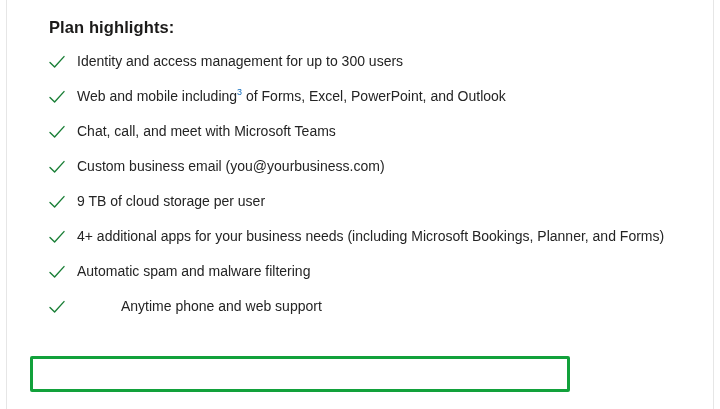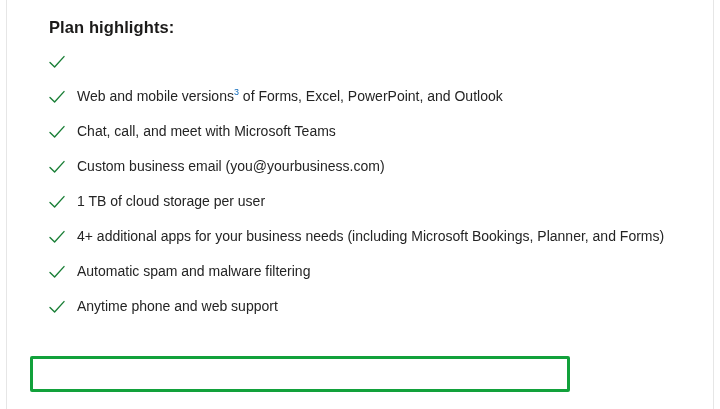--- a/index.html
+++ b/index.html
@@ -58,20 +58,21 @@
   ul.highlights li {
     position: relative;
     display: flex;
     align-items: flex-start;
     padding: 0 0 0 0;
     margin: 0 0 14px 0;
     min-height: 20px;
   }
   ul.highlights li.last-item {
     margin-bottom: 0;
+    gap: 44px;
   }
 
   .check-icon {
     flex: 0 0 auto;
     width: 20px;
     height: 20px;
     margin-right: 10px;
     margin-top: 1px;
     display: block;
   }
@@ -118,29 +119,30 @@
     <h2 class="plan-title">Plan highlights:</h2>
 
     <ul class="highlights">
 
       <li>
         <span class="check-icon">
           <svg width="20" height="20" viewBox="0 0 20 20" fill="none" xmlns="http://www.w3.org/2000/svg">
             <path d="M3 10.5 L7.6 15 L17 4.6" stroke="#1a7f37" stroke-width="1.4" fill="none" stroke-linecap="round" stroke-linejoin="round"></path>
           </svg>
         </span>
-      </li>
-
-      <li>
-        <span class="check-icon">
-          <svg width="20" height="20" viewBox="0 0 20 20" fill="none" xmlns="http://www.w3.org/2000/svg">
-            <path d="M3 10.5 L7.6 15 L17 4.6" stroke="#1a7f37" stroke-width="1.4" fill="none" stroke-linecap="round" stroke-linejoin="round"></path>
-          </svg>
-        </span>
-        <span class="item-text"><span>Web and mobile versions</span><sup>3</sup><span> of Forms, Excel, PowerPoint, and Outlook</span></span>
+        <span class="item-text">Identity and access management for up to 300 users</span>
+      </li>
+
+      <li>
+        <span class="check-icon">
+          <svg width="20" height="20" viewBox="0 0 20 20" fill="none" xmlns="http://www.w3.org/2000/svg">
+            <path d="M3 10.5 L7.6 15 L17 4.6" stroke="#1a7f37" stroke-width="1.4" fill="none" stroke-linecap="round" stroke-linejoin="round"></path>
+          </svg>
+        </span>
+        <span class="item-text"><span>Web and mobile including</span><sup>3</sup><span> of Forms, Excel, PowerPoint, and Outlook</span></span>
       </li>
 
       <li>
         <span class="check-icon">
           <svg width="20" height="20" viewBox="0 0 20 20" fill="none" xmlns="http://www.w3.org/2000/svg">
             <path d="M3 10.5 L7.6 15 L17 4.6" stroke="#1a7f37" stroke-width="1.4" fill="none" stroke-linecap="round" stroke-linejoin="round"></path>
           </svg>
         </span>
         <span class="item-text">Chat, call, and meet with Microsoft Teams</span>
       </li>
@@ -153,21 +155,21 @@
         </span>
         <span class="item-text">Custom business email (you@yourbusiness.com)</span>
       </li>
 
       <li>
         <span class="check-icon">
           <svg width="20" height="20" viewBox="0 0 20 20" fill="none" xmlns="http://www.w3.org/2000/svg">
             <path d="M3 10.5 L7.6 15 L17 4.6" stroke="#1a7f37" stroke-width="1.4" fill="none" stroke-linecap="round" stroke-linejoin="round"></path>
           </svg>
         </span>
-        <span class="item-text">1 TB of cloud storage per user</span>
+        <span class="item-text">9 TB of cloud storage per user</span>
       </li>
 
       <li>
         <span class="check-icon">
           <svg width="20" height="20" viewBox="0 0 20 20" fill="none" xmlns="http://www.w3.org/2000/svg">
             <path d="M3 10.5 L7.6 15 L17 4.6" stroke="#1a7f37" stroke-width="1.4" fill="none" stroke-linecap="round" stroke-linejoin="round"></path>
           </svg>
         </span>
         <span class="item-text">4+ additional apps for your business needs (including Microsoft Bookings, Planner, and Forms)</span>
       </li>

